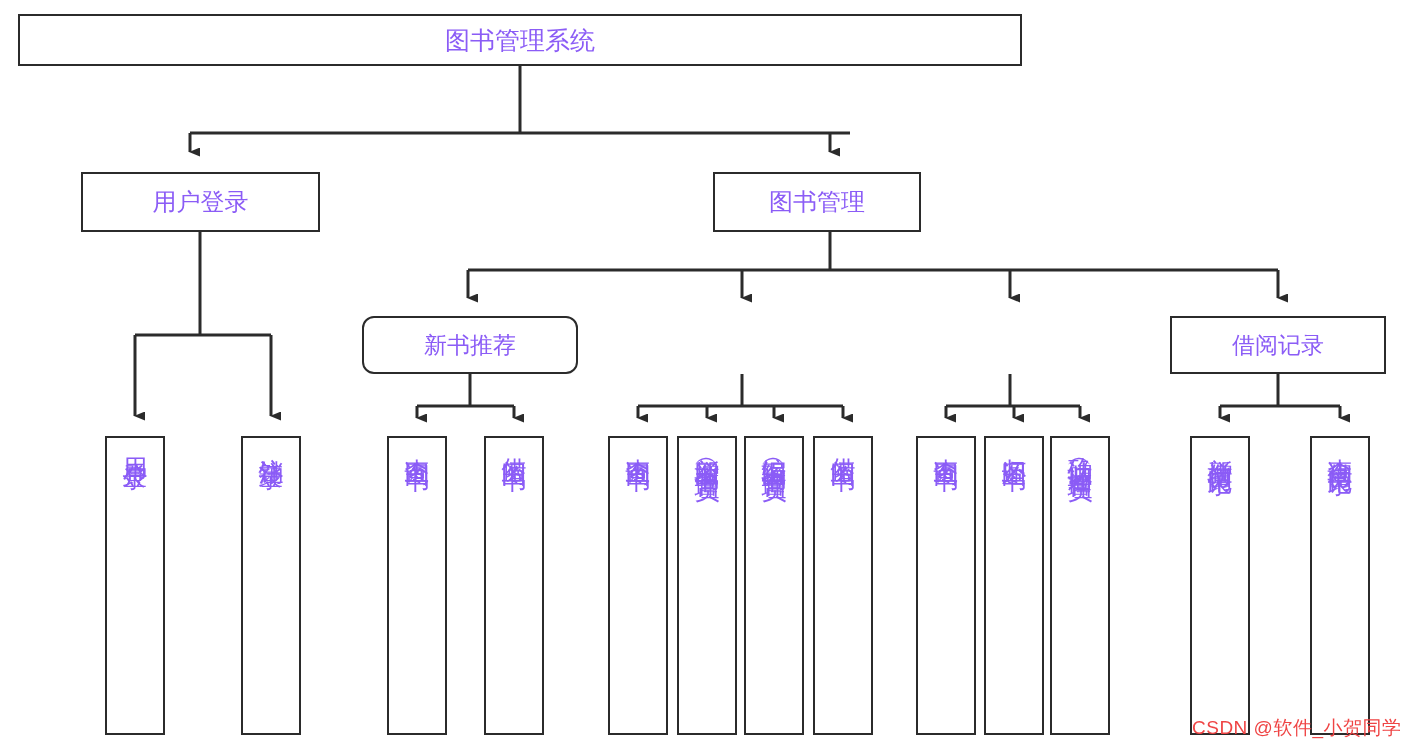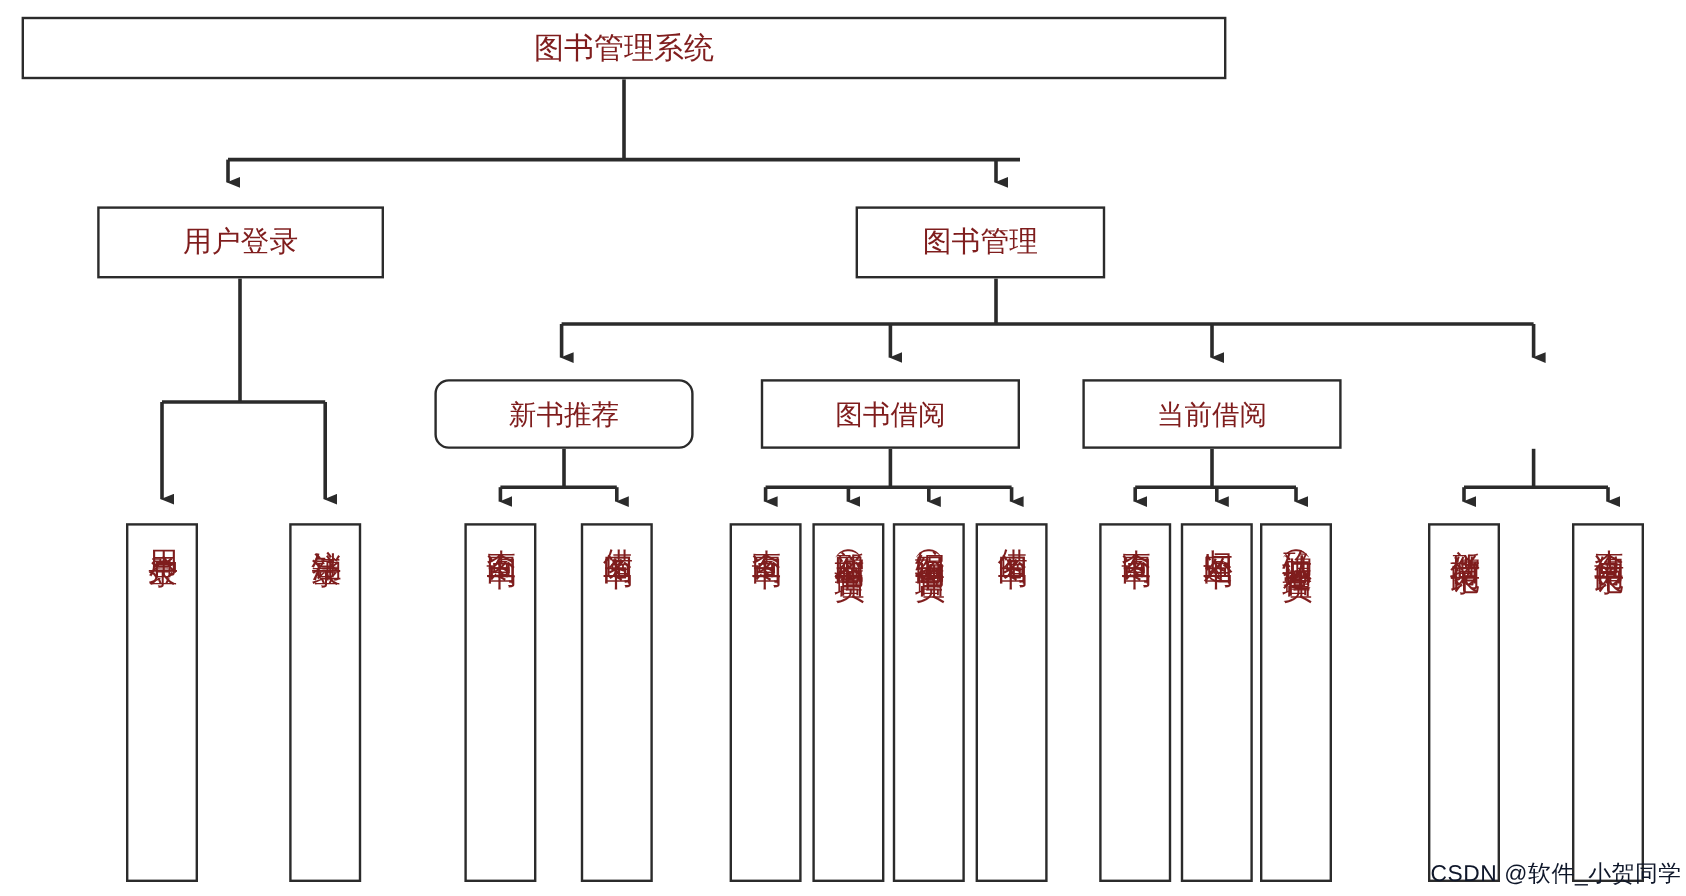--- a/index.html
+++ b/index.html
@@ -33,21 +33,21 @@
     position: absolute;
     box-sizing: border-box;
     background: #ffffff;
     border: 2px solid #2b2b2b;
     display: flex;
     align-items: center;
     justify-content: center;
     overflow: hidden;
   }
   .node-label {
-    color: #7f1d1d;
+    color: #8b5cf6;
     text-align: right;
     line-height: 1.08;
     white-space: pre;
   }
   .node-root .node-label {
     font-size: 25px;
   }
   .node-l1 .node-label {
     font-size: 24px;
   }
@@ -62,21 +62,21 @@
   .node-leaf .node-label {
     writing-mode: vertical-rl;
     text-orientation: upright;
     font-size: 25px;
     letter-spacing: 3px;
     line-height: 1;
     white-space: pre;
   }
   .watermark {
     position: absolute;
-    color: #0f172a;
+    color: #ef4444;
     font-size: 19px;
     letter-spacing: 0.5px;
     white-space: pre;
     user-select: none;
   }
 </style>
 </head>
 <body>
 
 <div id="diagram-root">
@@ -150,25 +150,22 @@
   <div class="node-box node-l1" style="left:81px; top:172px; width:239px; height:60px;">
     <span class="node-label">用户登录</span>
   </div>
   <div class="node-box node-l1" style="left:713px; top:172px; width:208px; height:60px;">
     <span class="node-label">图书管理</span>
   </div>
 
   <div class="node-box node-l2" style="left:362px; top:316px; width:216px; height:58px;border-radius:12px;">
     <span class="node-label">新书推荐</span>
   </div>
-  <div class="node-box node-l2" style="left:634px; top:316px; width:216px; height:58px;">
-    <span class="node-label">图书借阅</span>
-  </div>
-  <div class="node-box node-l2" style="left:902px; top:316px; width:216px; height:58px;">
-    <span class="node-label">当前借阅</span>
+  <div class="node-box node-l2" style="left:1170px; top:316px; width:216px; height:58px;">
+    <span class="node-label">借阅记录</span>
   </div>
 
   <div class="node-box node-leaf" style="left:105px; top:436px; width:60px; height:299px;">
     <span class="node-label">用户登录</span>
   </div>
   <div class="node-box node-leaf" style="left:241px; top:436px; width:60px; height:299px;">
     <span class="node-label">注销登录</span>
   </div>
   <div class="node-box node-leaf" style="left:387px; top:436px; width:60px; height:299px;">
     <span class="node-label">查询图书</span>

